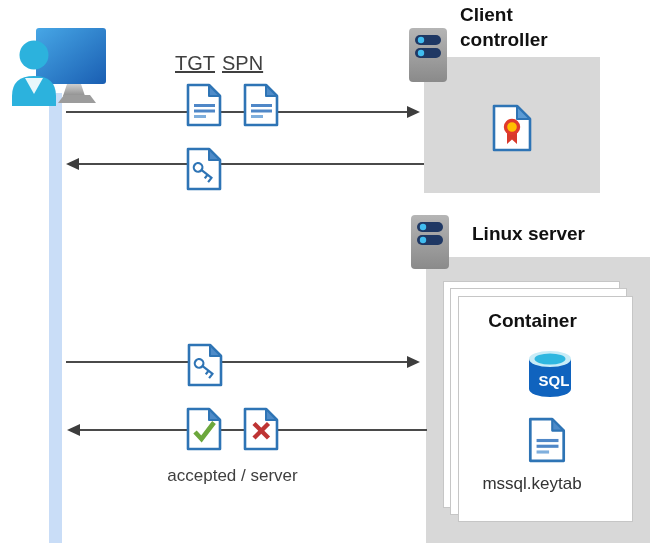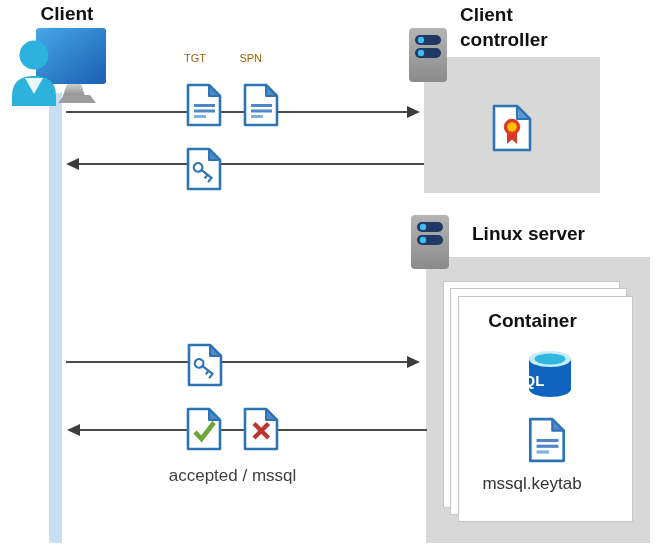--- a/index.html
+++ b/index.html
@@ -2,21 +2,21 @@
 <html><head>
 <meta charset="utf-8">
 <style>
   html,body{margin:0;padding:0;background:#fff;}
   #canvas{
     position:relative;width:660px;height:558px;background:#ffffff;overflow:hidden;
     font-family:"Liberation Sans","DejaVu Sans",sans-serif;color:#1a1a1a;
   }
   .abs{position:absolute;}
   .node-title{font-weight:bold;font-size:19px;line-height:25px;color:#111;}
-  .small-label{font-size:11px;color:#a16207;}
+  .small-label{font-size:20px;color:#404040;text-decoration:underline;}
   .lifeline{background:#C9DDF7;z-index:1;}
   .gray-box{background:#D8D8D8;z-index:1;}
   .arrow-line{height:2px;background:#4A4A4A;z-index:2;}
   .arrow-head-right{width:0;height:0;border-top:6px solid transparent;border-bottom:6px solid transparent;border-left:13px solid #3D3D3D;z-index:2;}
   .arrow-head-left{width:0;height:0;border-top:6px solid transparent;border-bottom:6px solid transparent;border-right:13px solid #3D3D3D;z-index:2;}
   .icon{z-index:3;}
   .card{background:#fff;border:1px solid #C6C6C6;z-index:2;box-sizing:border-box;}
   .center{text-align:center;}
   .sql-text{font-weight:bold;color:#fff;font-size:15px;z-index:4;}
   .keytab-text{font-size:17px;color:#333;}
@@ -93,21 +93,20 @@
         <rect x="26" y="4" width="70" height="56" rx="3" fill="url(#gmon)"></rect>
         <path d="M57 60 L71 60 L75 72 L53 72 Z" fill="url(#gstand)"></path>
         <path d="M48 79 L86 79 L80 71 L54 71 Z" fill="#9C9C9C"></path>
         <circle cx="24" cy="31" r="14.5" fill="#2CB2DD"></circle>
         <path d="M2 82 L2 72 Q2 52 24 52 Q46 52 46 72 L46 82 Z" fill="#2CB2DD"></path>
         <path d="M15 54 L24 70 L33 54 Z" fill="#E8F7FB"></path>
       </symbol>
     </defs>
   </svg>
 
-  <div class="abs node-title center" style="left:22px;top:1px;width:90px;">Client</div>
   <svg class="abs icon" style="left:10px;top:24px;" width="96" height="82">
       <use href="#sym-client"></use>
     </svg>
   <div class="abs lifeline" style="left:49px;top:93px;width:13px;height:450px;"></div>
 
   <div class="abs arrow-line" style="left:66px;top:111px;width:341px;"></div>
   <div class="abs arrow-head-right" style="left:407px;top:106px;"></div>
   <div class="abs small-label center" style="left:175px;top:52px;width:40px;">TGT</div>
   <div class="abs small-label center" style="left:222px;top:52px;width:40px;text-align:right;">SPN</div>
   <svg class="abs icon" style="left:185px;top:82px;" width="38" height="46">
@@ -139,34 +138,34 @@
     </svg>
 
   <div class="abs arrow-line" style="left:80px;top:429px;width:347px;"></div>
   <div class="abs arrow-head-left" style="left:67px;top:424px;"></div>
   <svg class="abs icon" style="left:185px;top:406px;" width="38" height="46">
       <use href="#sym-doc-check"></use>
     </svg>
   <svg class="abs icon" style="left:242px;top:406px;" width="38" height="46">
       <use href="#sym-doc-x"></use>
     </svg>
-  <div class="abs result-text center" style="left:145px;top:466px;width:175px;">accepted / mssql</div>
+  <div class="abs result-text center" style="left:145px;top:466px;width:175px;">accepted / server</div>
 
   <div class="abs gray-box" style="left:426px;top:257px;width:224px;height:286px;"></div>
   <svg class="abs icon" style="left:410px;top:214px;" width="40" height="56">
       <use href="#sym-server"></use>
     </svg>
   <div class="abs node-title" style="left:460px;top:221px;white-space:nowrap;margin-left:12px;">Linux server</div>
 
   <div class="abs card" style="left:443px;top:281px;width:177px;height:227px;"></div>
   <div class="abs card" style="left:450px;top:288px;width:177px;height:227px;"></div>
   <div class="abs card" style="left:458px;top:296px;width:175px;height:226px;z-index:3;"></div>
   <div class="abs node-title center" style="left:458px;top:308px;width:149px;z-index:4;">Container</div>
   <svg class="abs" style="left:525px;top:349px;z-index:4;" width="50" height="50">
       <use href="#sym-sql"></use>
     </svg>
-  <div class="abs sql-text center" style="left:504px;top:372px;width:50px;">SQL</div>
+  <div class="abs sql-text center" style="left:529px;top:372px;width:50px;">SQL</div>
   <svg class="abs" style="left:527px;top:416px;z-index:4;" width="40" height="48">
       <use href="#sym-doc-lines"></use>
     </svg>
   <div class="abs keytab-text center" style="left:458px;top:474px;width:148px;z-index:4;">mssql.keytab</div>
 
 </div>
 
 </body></html>

